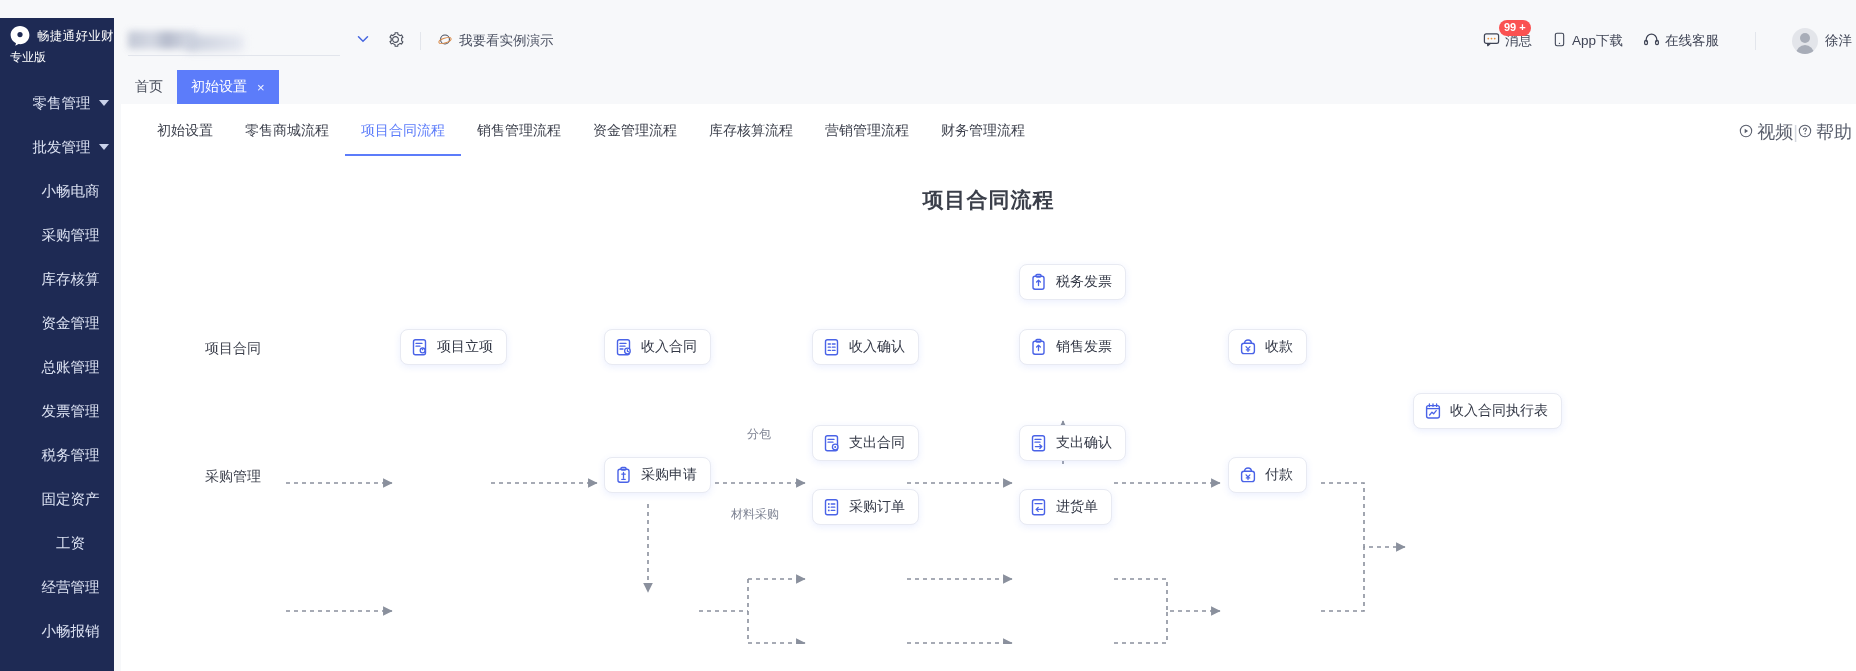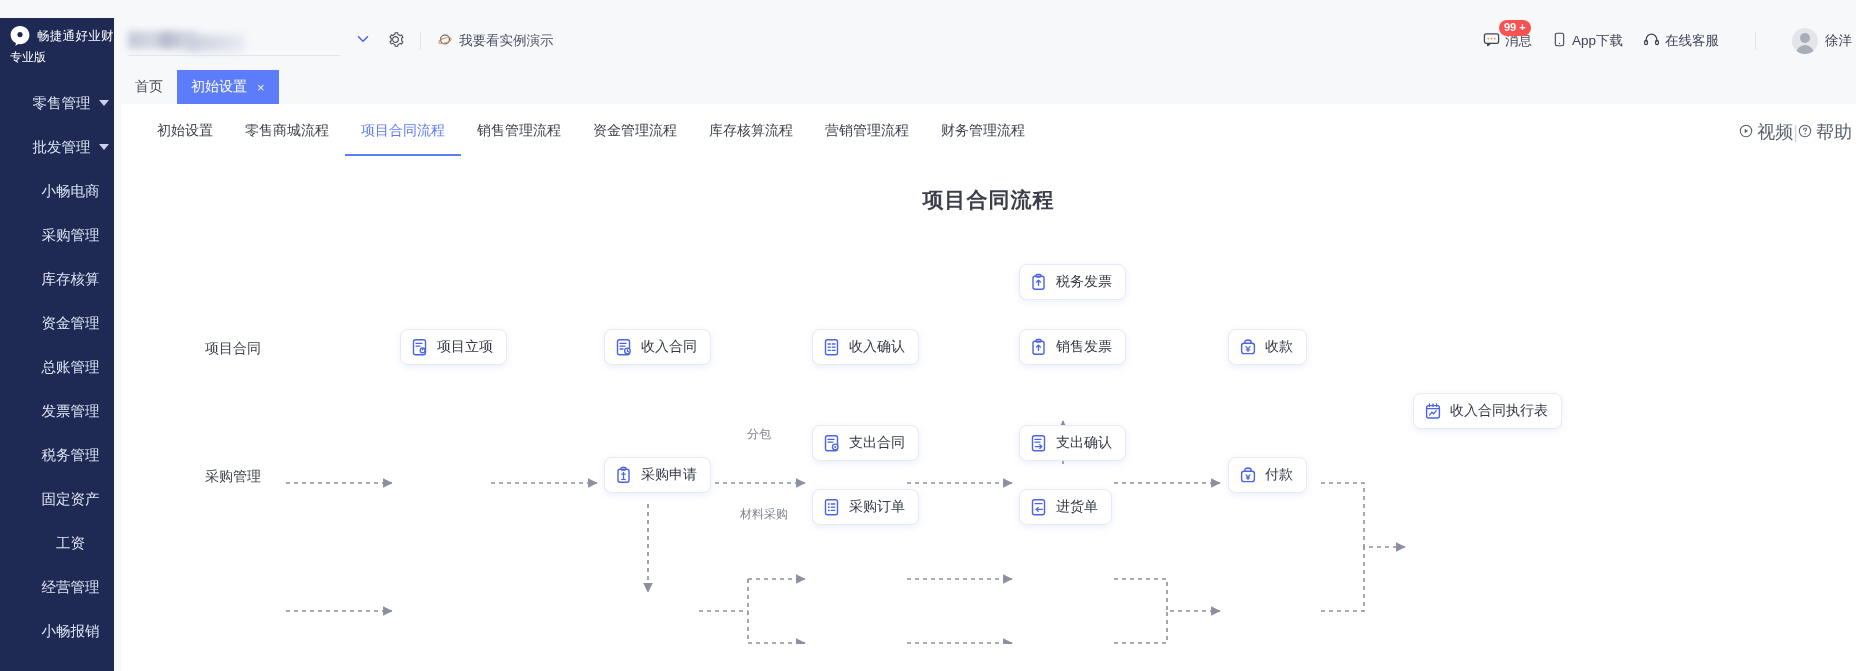--- a/index.html
+++ b/index.html
@@ -451,17 +451,17 @@
             </span>
             <span>付款</span>
           </div>
         </div>
       <div id="rowlabels-host">
           <div class="rowlabel" style="left: 84px; top: 116px;">项目合同</div>
           <div class="rowlabel" style="left: 84px; top: 244px;">采购管理</div>
         </div>
       <div id="edgelabels-host">
           <div class="edgelabel" style="left: 626px; top: 202px;">分包</div>
-          <div class="edgelabel" style="left: 610px; top: 282px; margin-left: 9px;">材料采购</div>
+          <div class="edgelabel" style="left: 610px; top: 282px;">材料采购</div>
         </div>
     </div>
   </main>
 </div>
 
 </body></html>

